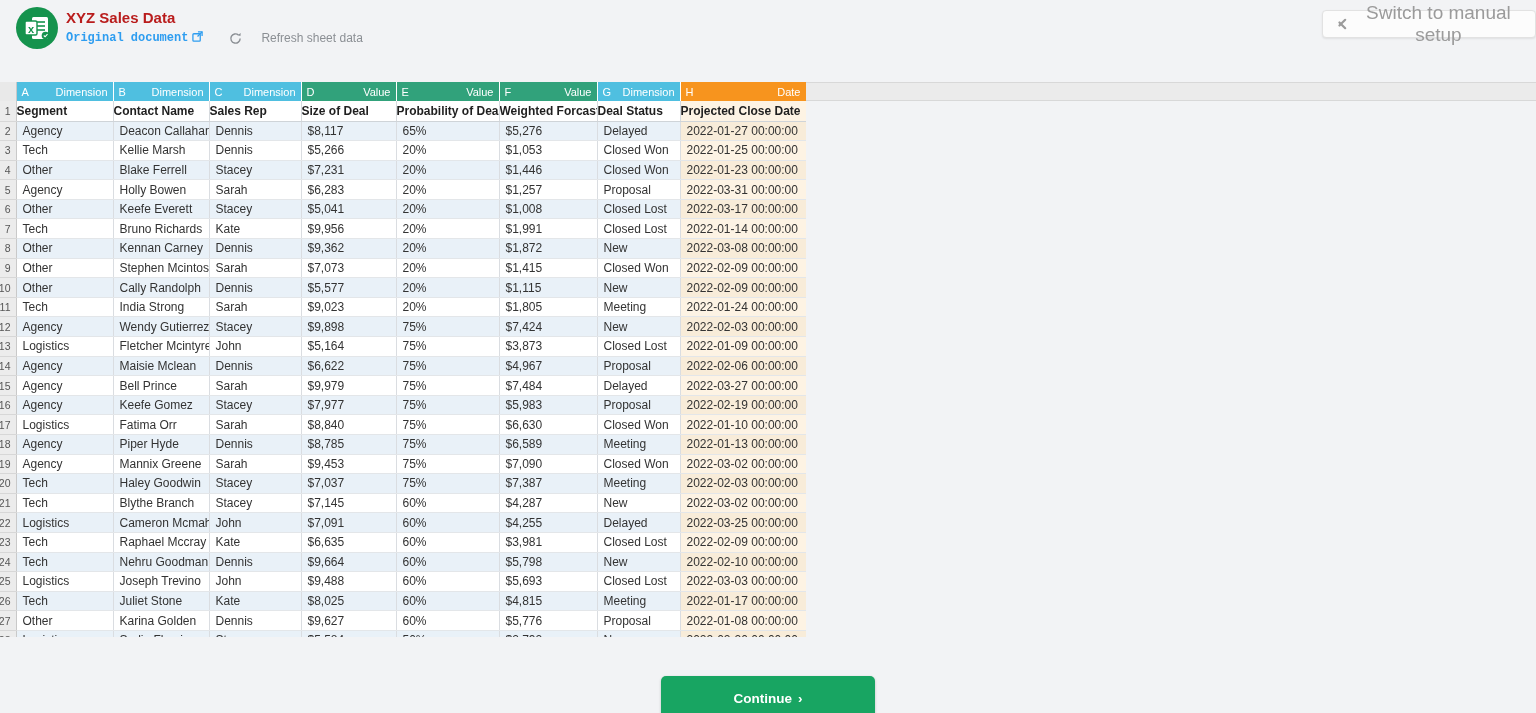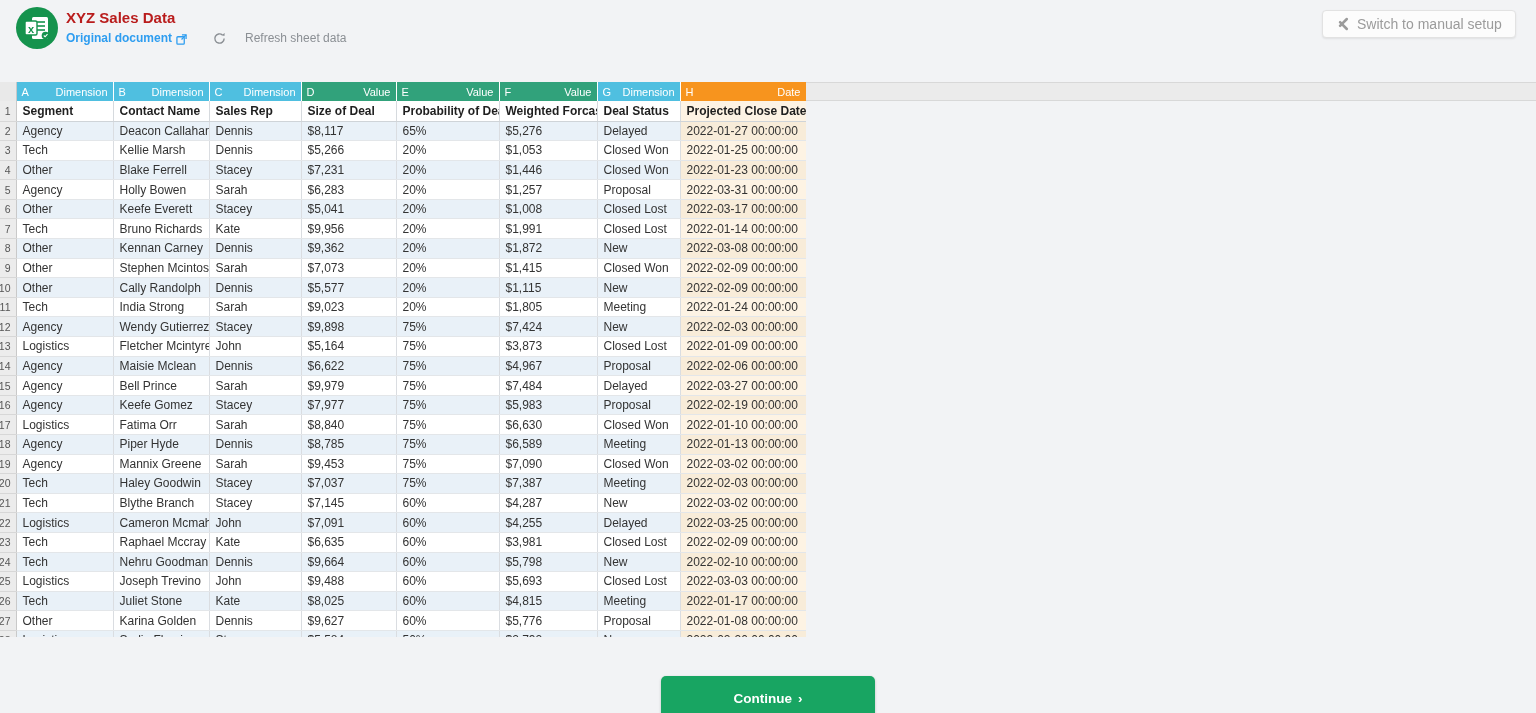--- a/index.html
+++ b/index.html
@@ -4,41 +4,41 @@
 <style>
   * { margin:0; padding:0; box-sizing:border-box; }
   html,body { width:1536px; height:713px; }
   body { font-family:"Liberation Sans", sans-serif; }
   .stage { position:relative; width:1536px; height:713px; background:#f2f3f5; overflow:hidden; }
 
   
   .app-icon { position:absolute; left:16px; top:7px; width:42px; height:42px; }
   .app-title { position:absolute; left:66px; top:9px; font-size:15px; font-weight:bold; color:#b91c1c; }
   .sub-links { position:absolute; left:66px; top:31px; display:flex; align-items:center; gap:26px; font-size:12px; }
-  .link-doc { color:#2e9df0; font-weight:bold; display:flex; align-items:flex-end; gap:4px; cursor:pointer; }
+  .link-doc { color:#2e9df0; font-weight:bold; display:flex; align-items:flex-start; gap:4px; cursor:pointer;font-family:Liberation Mono, monospace; }
   .link-refresh { color:#8b8f94; display:flex; align-items:center; gap:19px; cursor:pointer; }
   .page-title { position:absolute; left:406px; top:14px; font-size:24px; color:#3c4043; }
   .switch-btn { position:absolute; left:1322px; top:10px; height:28px; padding:0 13px;
     background:#fcfcfc; border:1px solid #e2e2e2; border-radius:4px;
     box-shadow:0 1px 2px rgba(0,0,0,.08); display:flex; align-items:center; gap:7px;
-    font-size:14px; color:#9b9b9b; cursor:pointer; }
+    font-size:19px; color:#9b9b9b; cursor:pointer; }
 
   
   .sheet-wrap { position:absolute; left:-14px; top:82px; width:820px; height:555px; overflow:hidden; background:#fff; }
   .sheet { border-collapse:collapse; table-layout:fixed; width:820px; }
   .sheet td { overflow:hidden; white-space:nowrap; }
   .band-row td { height:19px; font-size:11px; color:#fff; }
   .band-cell { padding:0 5px; border-right:1px solid #fff; }
   .band-cell .letter { float:left; }
   .band-cell .ctype { float:right; }
   .band-num { background:#e9e9e9; border-right:1px solid #c9c9c9; }
   .num-cell { background:#ececec; border-right:1px solid #c9c9c9; border-bottom:1px solid #d7d7d7;
     text-align:right; padding-right:5px; color:#555; font-size:10.5px; }
   .hdr-row td { height:20px; }
-  .hdr-cell { font-weight:bold; font-size:12px; color:#1f1f1f; padding-left:6px;
+  .hdr-cell { font-weight:bold; font-size:12px; color:#1f1f1f; padding-left:0;
     border-right:1px solid #d6dade; border-bottom:1px solid #cfd4d8; background:#fff; }
   .data-row td { height:19.6px; }
   .data-cell { font-size:12px; color:#333; padding-left:6px;
     border-right:1px solid #dadde1; border-bottom:1px solid #e3e6e9; background:#fff; }
   tr.even .data-cell { background:#e9f1f8; }
   .date-cell { background:#fdf3e4 !important; }
   tr.even .date-cell { background:#f8ecd9 !important;margin-top:46px; }
   .hdr-date { background:#fdf3e4 !important; }
 
   .band-right { position:absolute; left:806px; top:82px; width:730px; height:19px;

